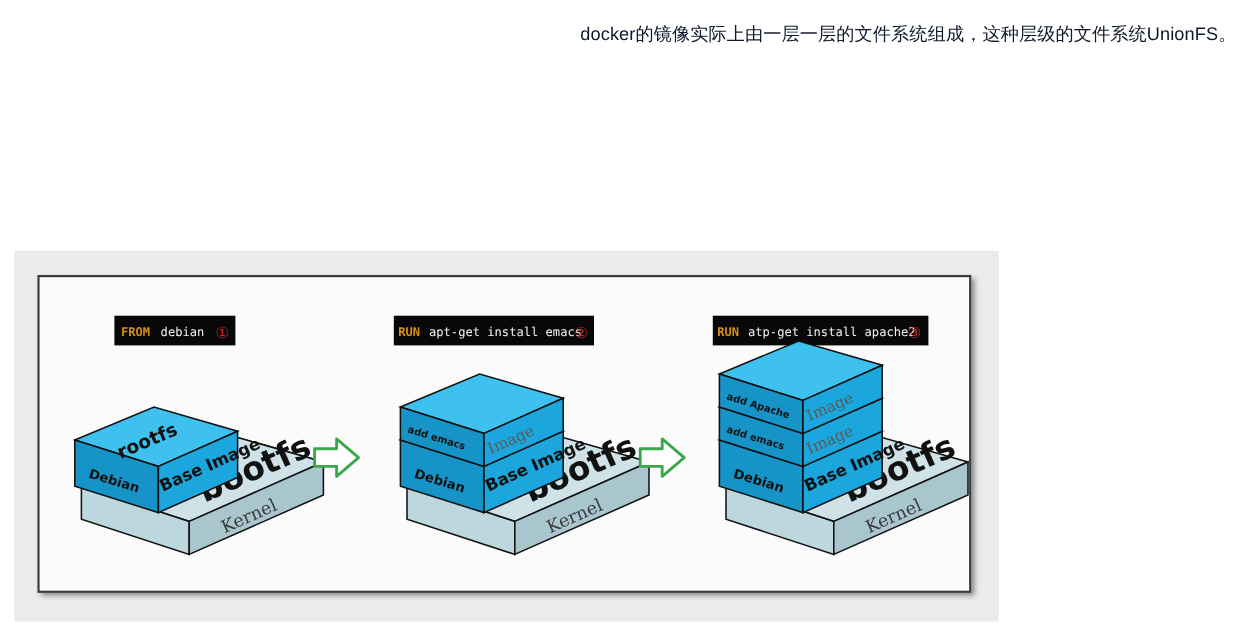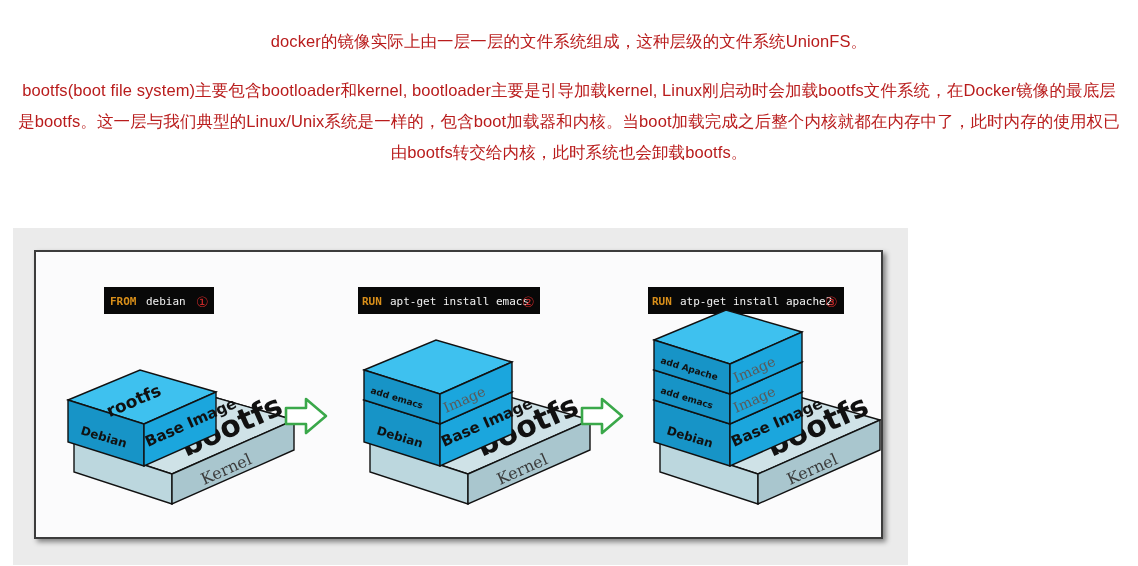--- a/index.html
+++ b/index.html
@@ -18,24 +18,24 @@
   }
 
   
   .article {
     padding: 8px 14px 0 14px;
     box-sizing: border-box;
   }
   .para {
     font-size: 16.5px;
     line-height: 31px;
-    color: #b91c1c;
-    margin: 18px 0 11px 0;
+    color: #0f172a;
+    margin: 8px 0 11px 0;
     letter-spacing: 0.1px;
-    text-align: center;
+    text-align: right;
     white-space: normal;
   }
   .para:first-child { margin-bottom: 14px; }
 
   
   .caret-wrap { position: relative; display: inline; }
   .caret {
     display: inline-block;
     width: 1px;
     height: 18px;
@@ -78,21 +78,20 @@
 
   
 </style>
 </head>
 <body>
 
 <div class="article">
 
   <p class="para">docker的镜像实际上由一层一层的文件系统组成，这种层级的文件系统UnionFS。</p>
 
-  <p class="para">bootfs(boot file system)主要包含bootloader和kernel, bootloader主要是引导加载kernel, Linux刚启动时会加载bootfs文件系统，在Docker镜像的最底层是bootfs。这一层与我们典型的Linux/Unix系统是一样的，包含boot加载器和内核。当boot加载完成之后整个内核就都在内存中了，此时内存的使用权已由bootfs转交给内核，此时系统也会卸载bootfs。</p>
 
 
 </div>
 
 <div class="figure-frame">
   <div class="figure-inner">
 
     <svg class="diagram-svg" width="845" height="277" viewBox="0 0 845 277">
       <defs>
         <marker id="none"></marker>

